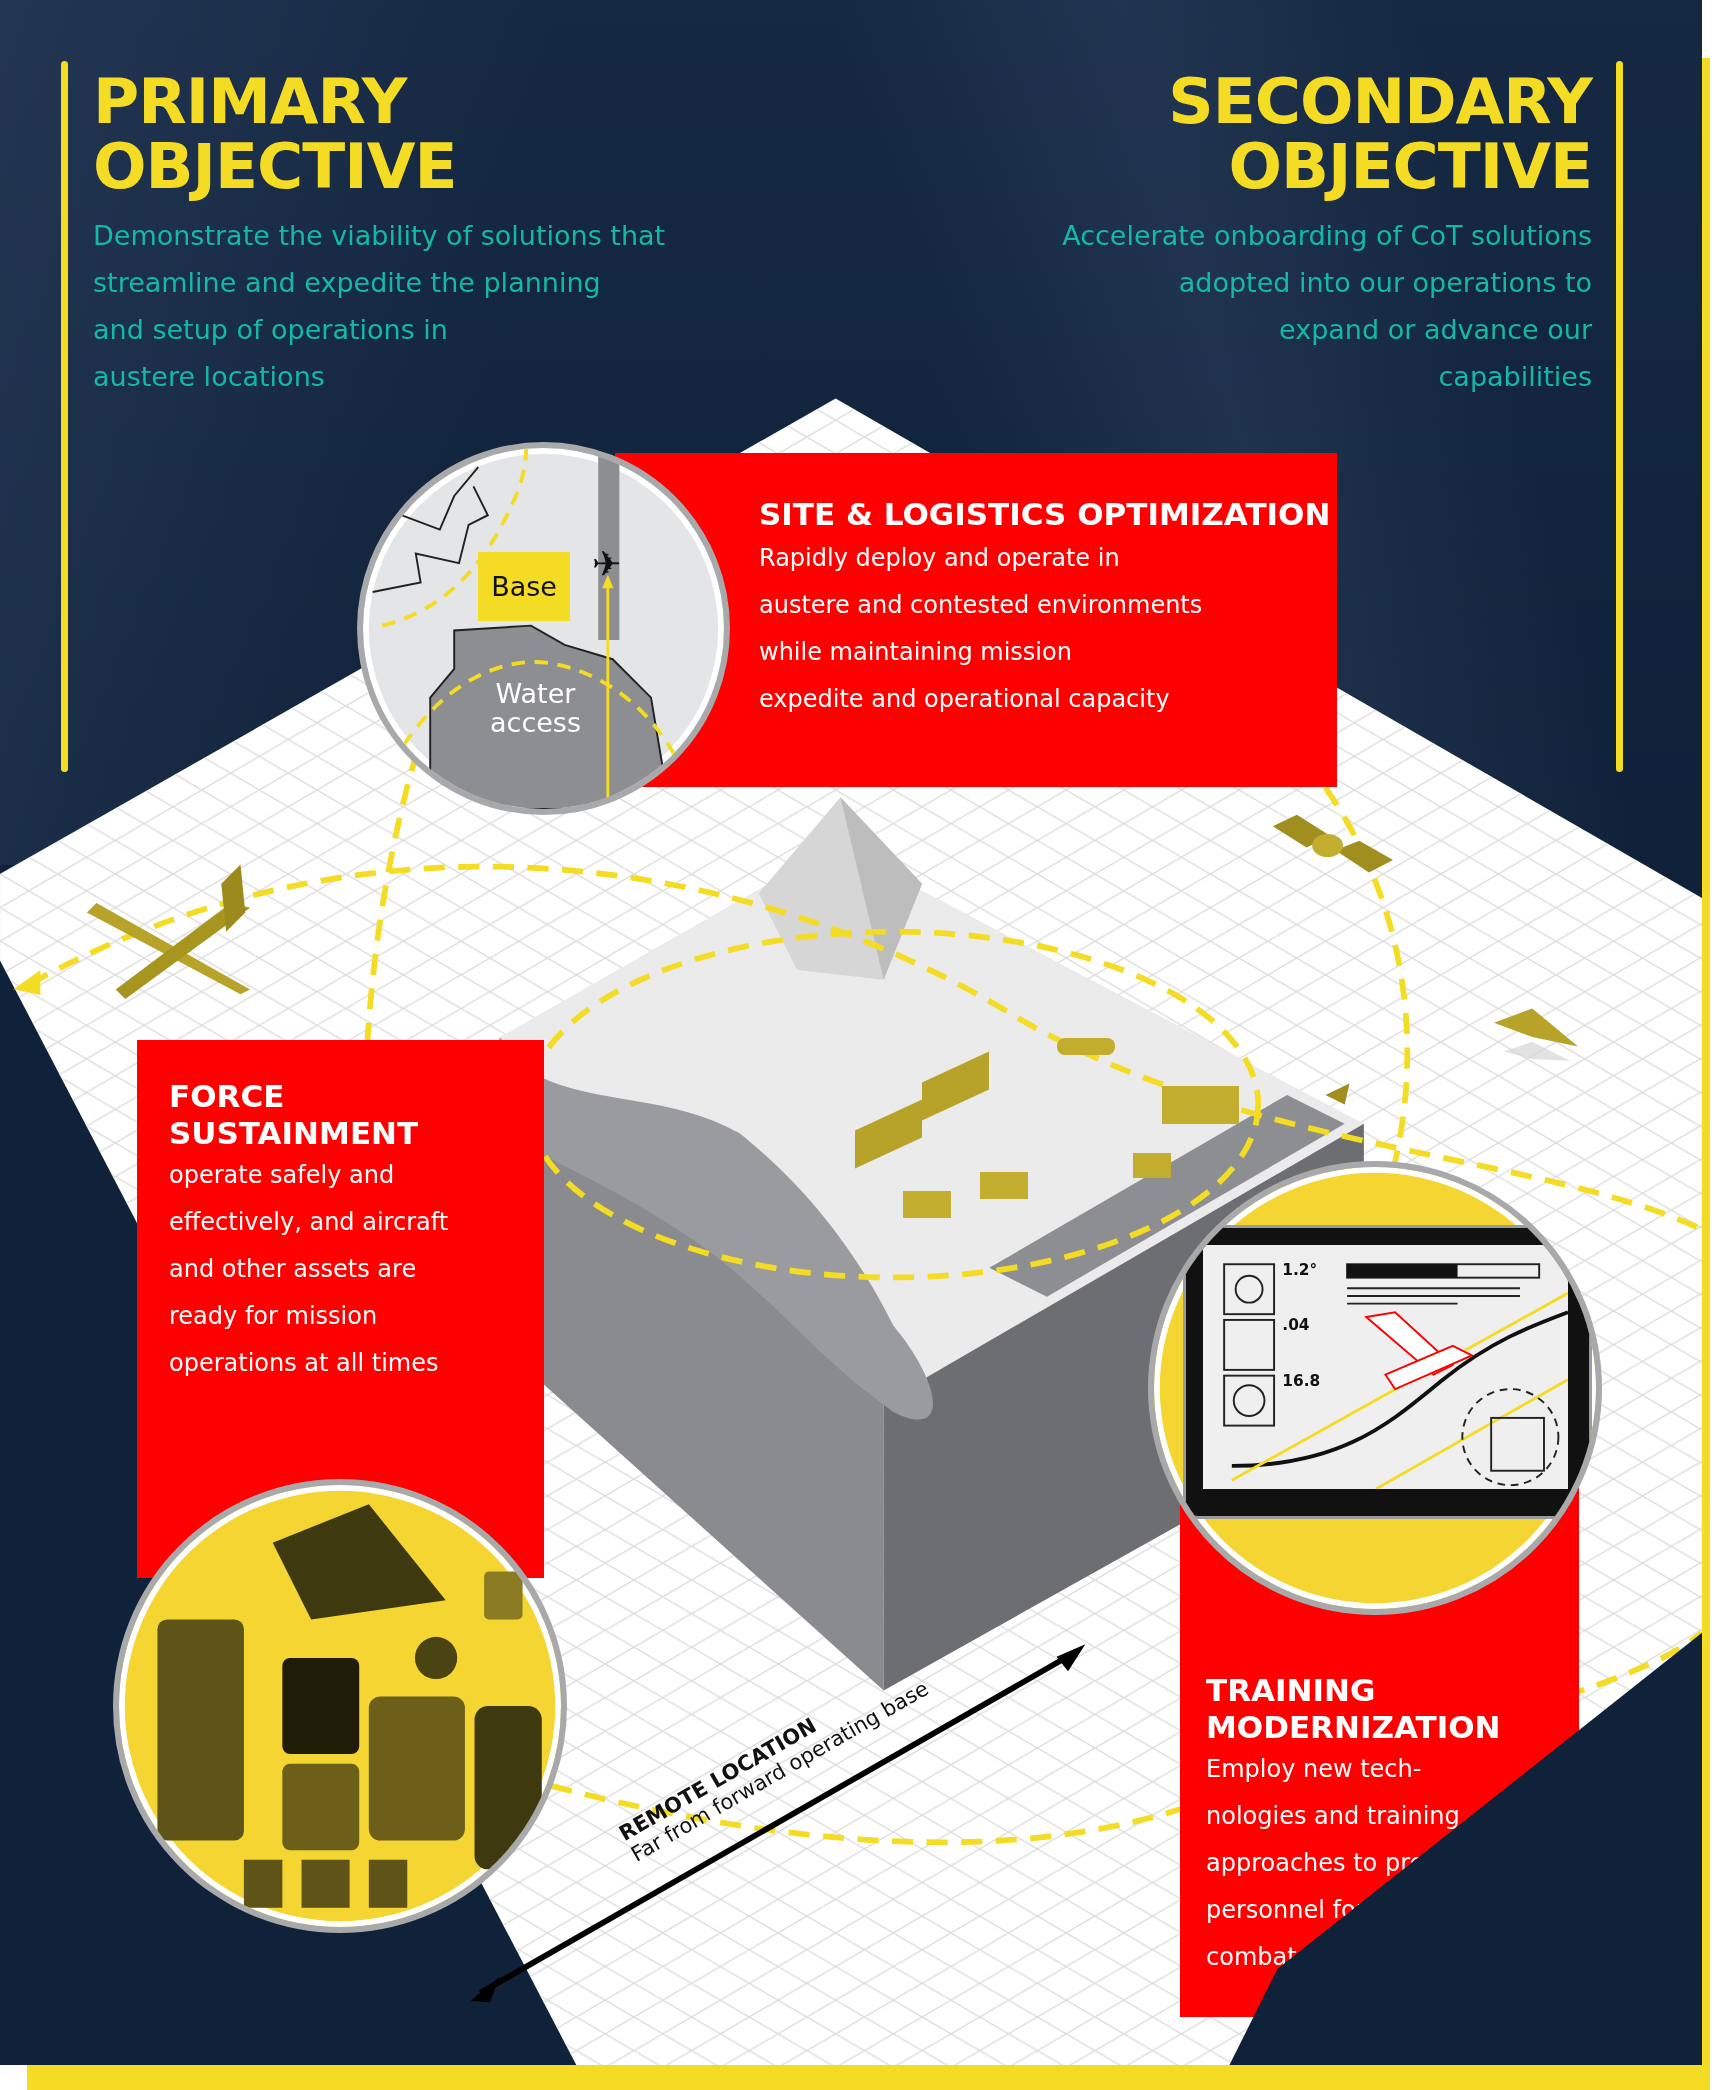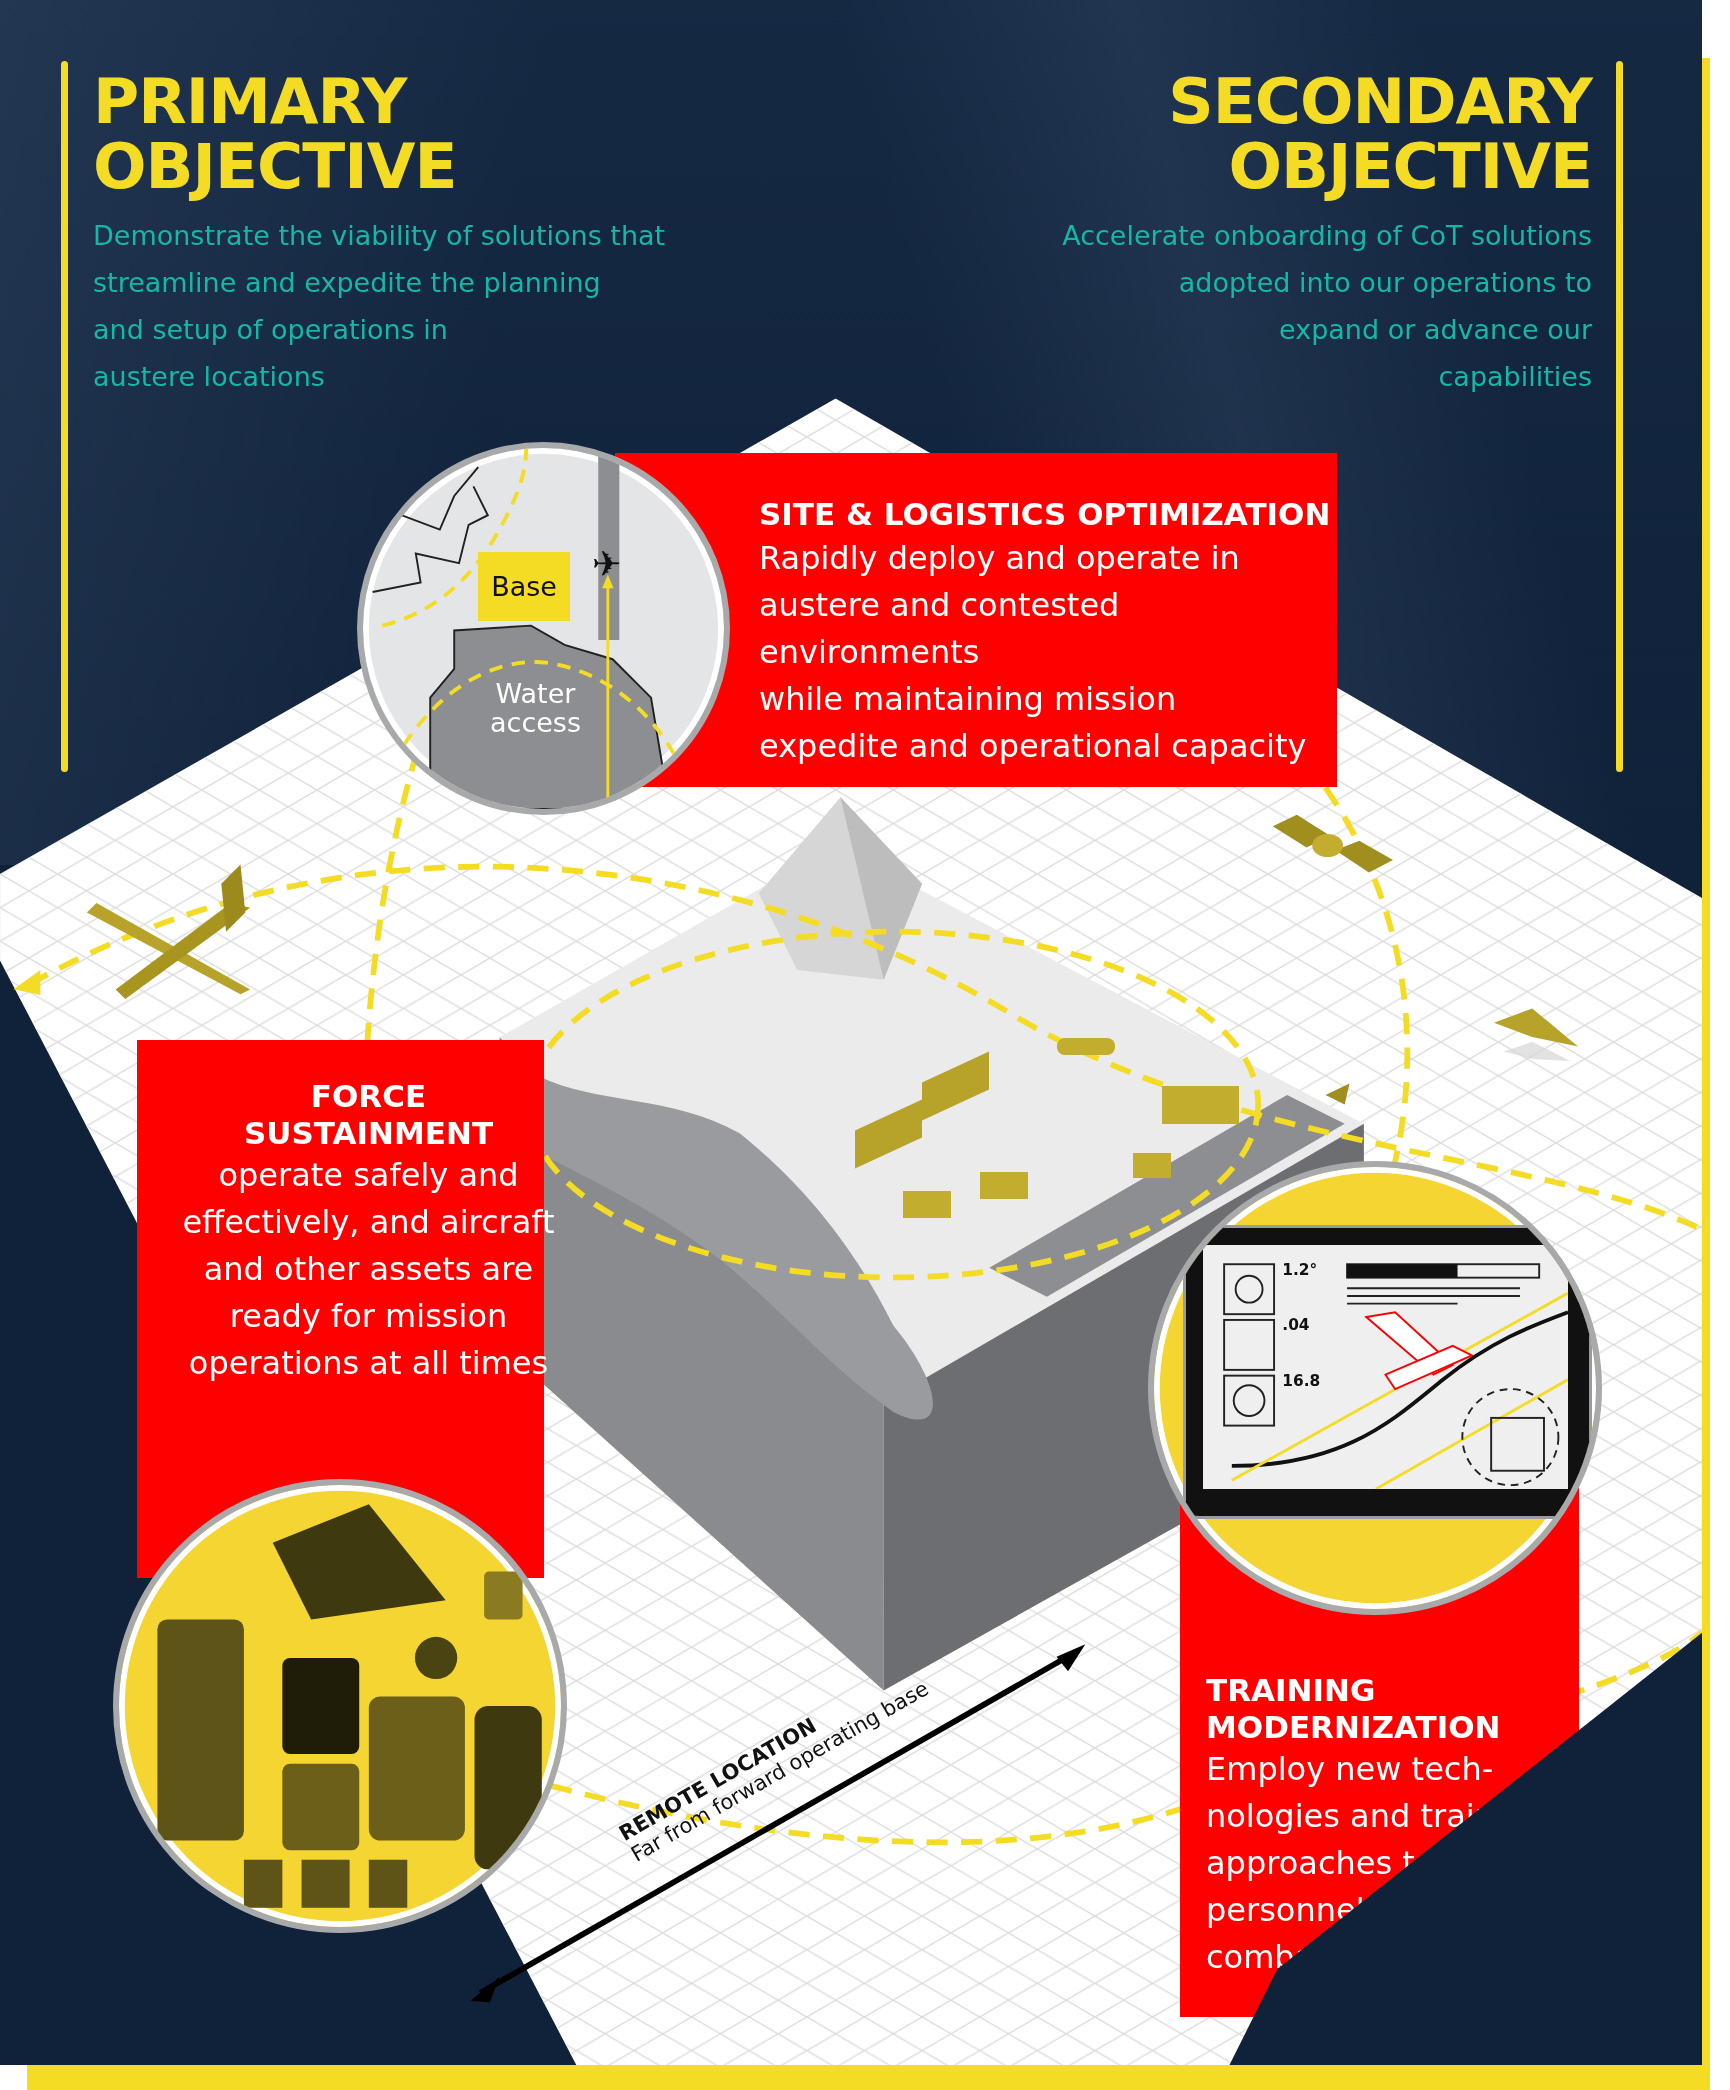--- a/index.html
+++ b/index.html
@@ -12,21 +12,21 @@
       linear-gradient(100deg, rgba(60,80,110,0.35) 0%, rgba(16,34,58,0) 30%),
       linear-gradient(75deg, rgba(16,34,58,0) 55%, rgba(70,90,120,0.25) 70%, rgba(16,34,58,0) 85%),
       linear-gradient(180deg, rgba(30,50,80,0.4) 0%, rgba(16,34,58,0) 100%);
   }
   .grid-shape { left:0; top:0; width:1702px; height:2065px; }
   .heading { color:#f5dc24; font-family:"DejaVu Sans", sans-serif; font-weight:bold; font-size:63px; line-height:65px; letter-spacing:-1px; }
   .obj-body { color:#14b8a6; font-family:"DejaVu Sans", sans-serif; font-size:27px; line-height:47px; }
   .vbar { background:#f5dc24; width:6.7px; border-radius:3.8px; }
   .red-card { background:#ff0000; color:#ffffff; }
   .card-title { font-family:"DejaVu Sans", sans-serif; font-weight:bold; font-size:31px; line-height:37px; }
-  .card-body { font-family:"DejaVu Sans", sans-serif; font-size:32px; line-height:47px; }
+  .card-body { font-family:"DejaVu Sans", sans-serif; font-size:24px; line-height:47px; }
   .circle { border-radius:50%; border:6.7px solid #a8a9ab; box-shadow:0 0 0 5.8px #ffffff inset; overflow:hidden; }
   .label-dist { font-family:"DejaVu Sans", sans-serif; color:#111; }
 </style>
 </head>
 <body>
 
 <div class="abs shadow-panel"></div>
 
 <div class="abs main-panel">
   <div class="abs bg-texture"></div>
@@ -148,21 +148,21 @@
     </svg>
     <div class="abs" style="left:115px;top:104px;width:92px;height:69px;background:#f5dc24;color:#111;font-family:'DejaVu Sans',sans-serif;font-size:27px;display:flex;align-items:center;justify-content:center;">Base</div>
     <div class="abs" style="left:229px;top:96px;font-size:35px;color:#111;">✈</div>
     <div class="abs" style="left:115px;top:231px;width:115px;text-align:center;color:#fff;font-family:'DejaVu Sans',sans-serif;font-size:27px;line-height:29px;">
       <div>Water</div>
       <div>access</div>
     </div>
   </div>
 
   <div class="abs red-card" style="left:137px;top:1040px;width:407px;height:538px;">
-    <div class="abs" style="left:44px;top:38px;width:375px;text-align:center;">
+    <div class="abs" style="left:32px;top:38px;width:375px;">
       <div class="card-title">FORCE</div>
       <div class="card-title">SUSTAINMENT</div>
       <div class="card-body">
         <div>operate safely and</div>
         <div>effectively, and aircraft</div>
         <div>and other assets are</div>
         <div>ready for mission</div>
         <div>operations at all times</div>
       </div>
     </div>

